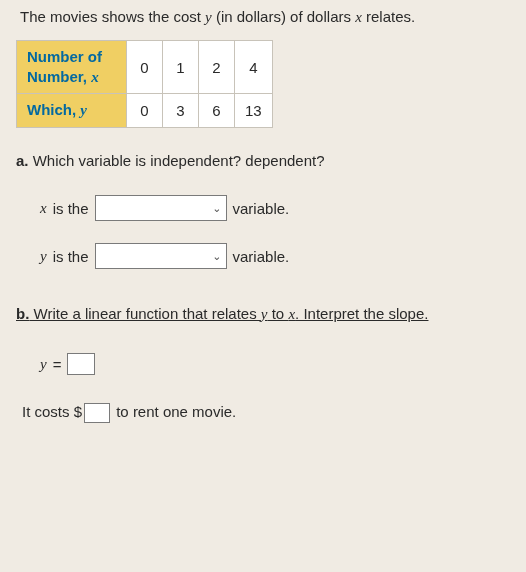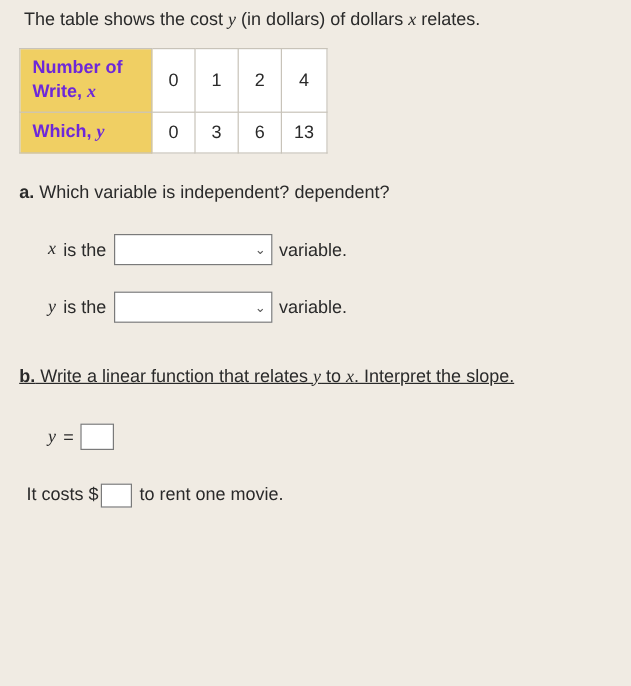--- a/index.html
+++ b/index.html
@@ -27,21 +27,21 @@
       padding: 8px 10px;
       text-align: center;
       font-weight: normal;
       font-size: 15px;
       min-width: 36px;
     }
     table.data .row-head {
       background: #f0cf63;
       text-align: left;
       font-weight: bold;
-      color: #6d28d9;
+      color: #0369a1;
       min-width: 110px;
       padding: 6px 10px;
       line-height: 1.3;
     }
     table.data .row-head .sub { font-weight: bold; }
     
     .question { margin: 0 0 26px 4px; }
     .qlabel { font-weight: bold; }
     
     .fill-row {
@@ -86,29 +86,29 @@
       vertical-align: middle;
       margin: 0 2px;
     }
     .sentence { margin-left: 10px; margin-top: 13px; }
     .part-b { margin: 8px 0 30px 4px; text-decoration: underline; }
   </style>
 </head>
 <body>
 
 <div class="intro">
-  <span>The table shows the cost </span><span class="math-var">y</span><span> (in dollars) of dollars </span><span class="math-var">x</span><span> relates.</span>
+  <span>The movies shows the cost </span><span class="math-var">y</span><span> (in dollars) of dollars </span><span class="math-var">x</span><span> relates.</span>
 </div>
 
 <table class="data">
   <tbody>
       <tr>
     <th class="row-head">
       <span>Number of</span><br>
-      <span class="sub"><span>Write, </span><span class="math-var" style="font-style:italic;font-weight:bold">x</span></span>
+      <span class="sub"><span>Number, </span><span class="math-var" style="font-style:italic;font-weight:bold">x</span></span>
     </th>
     <td>0</td>
     <td>1</td>
     <td>2</td>
     <td>4</td>
   </tr>
   <tr>
     <th class="row-head">
       <span>Which, </span><span class="math-var" style="font-style:italic;font-weight:bold">y</span>
     </th>

